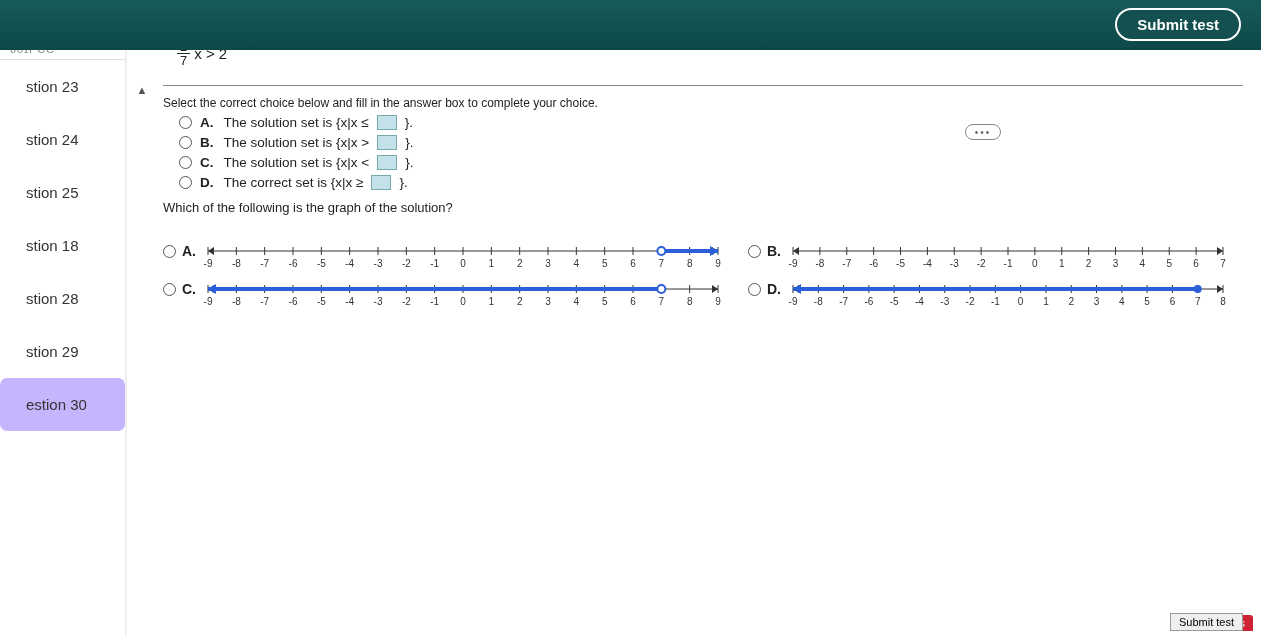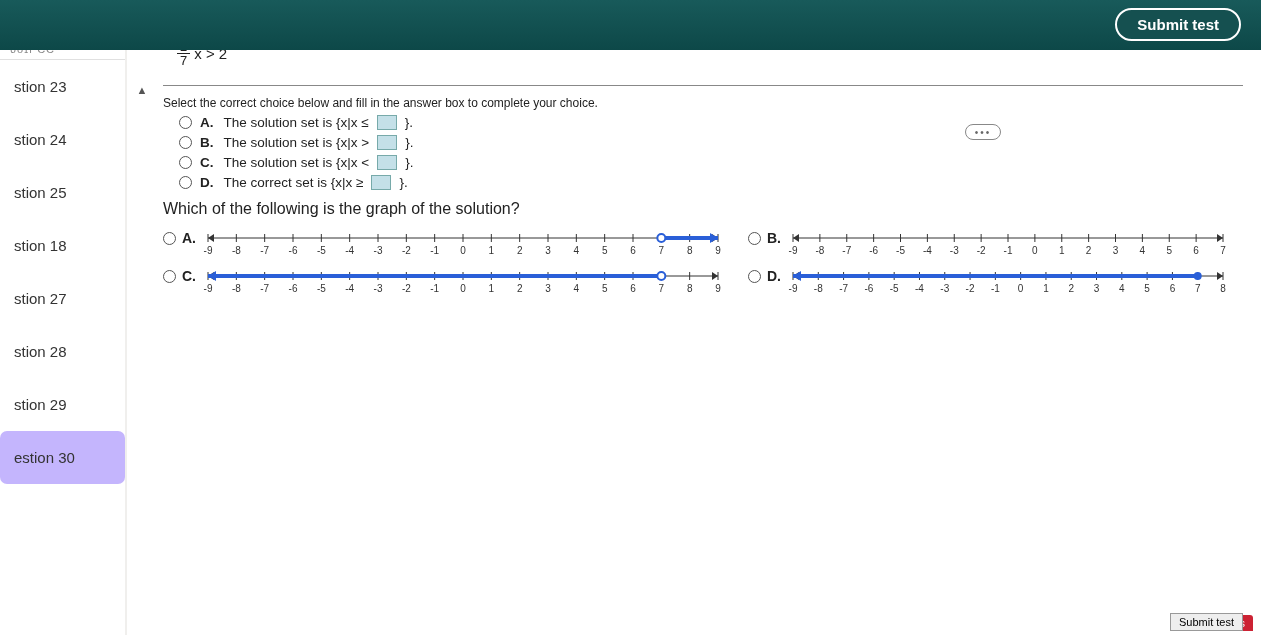--- a/index.html
+++ b/index.html
@@ -52,21 +52,21 @@
     color: #333;
   }
   .sidebar-sub {
     font-size: 11px;
     color: #888;
     padding: 4px 10px;
     letter-spacing: 1px;
     border-bottom: 1px solid #e0e0e0;
   }
   .qitem {
-    padding: 18px 14px;
+    padding: 18px 26px;
     color: #333;
     cursor: pointer;
   }
   .qitem.active {
     background: #c4b5fd;
     border-radius: 7px;
   }
   
   .content-col {
     flex: 1;
@@ -151,21 +151,21 @@
   }
   .choice-letter { font-weight: bold; margin-right: 2px; }
   .answer-box {
     display: inline-block;
     width: 20px; height: 15px;
     background: #c4e0e8;
     border: 1px solid #7aa;
     vertical-align: middle;
     cursor:text;
   }
-  .q2 { margin: 10px 0 10px 0; font-size: 16px; }
+  .q2 { margin: 10px 0 26px 0; font-size: 13px; }
   
   .nl-group {
     margin-top: 4px;
   }
   .nl-row {
     display:flex;
     align-items:flex-start;
     gap: 10px;
     margin: 4px 0 6px 0;
   }
@@ -223,21 +223,20 @@
 <div class="page-wrap">
 
   <div class="sidebar">
     <div class="sidebar-title">on list</div>
     <div class="sidebar-sub">ᴜᴏɪı CC</div>
     <div id="qlist">
         <div class="qitem">stion 23</div>
         <div class="qitem">stion 24</div>
         <div class="qitem">stion 25</div>
         <div class="qitem">stion 18</div>
-        <div class="qitem">stion 27</div>
         <div class="qitem">stion 28</div>
         <div class="qitem">stion 29</div>
         <div class="qitem active">estion 30</div>
       </div>
   </div>
 
   <div class="scrollbar-track">
     <div class="scrollbar-thumb"></div>
   </div>
 

